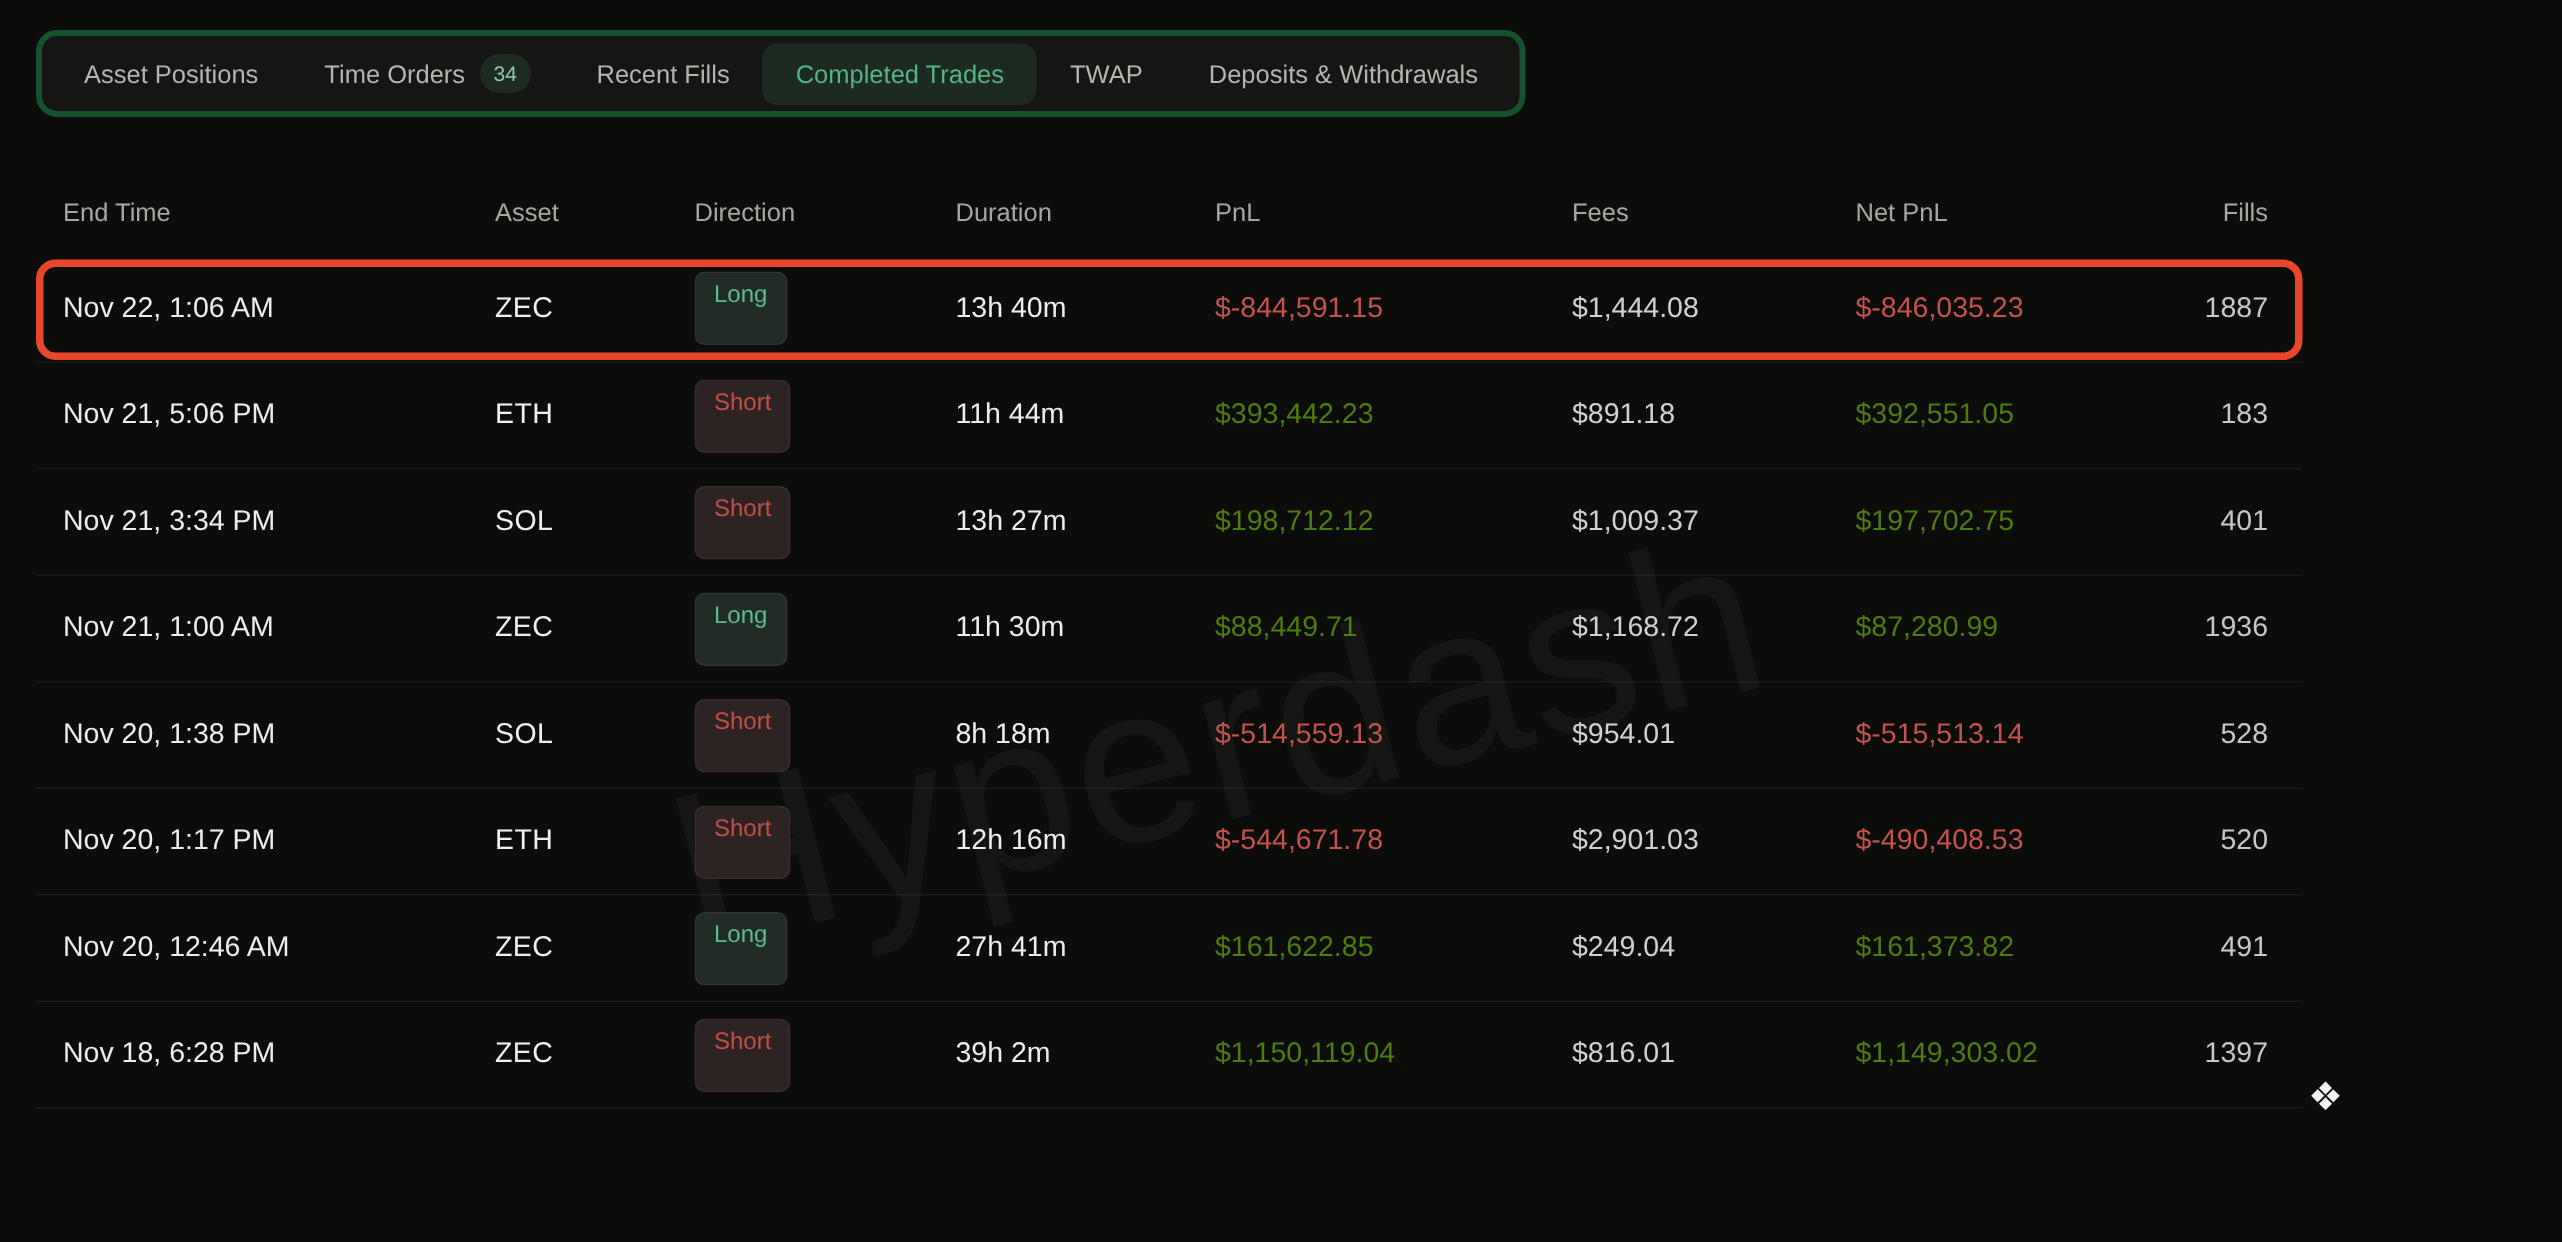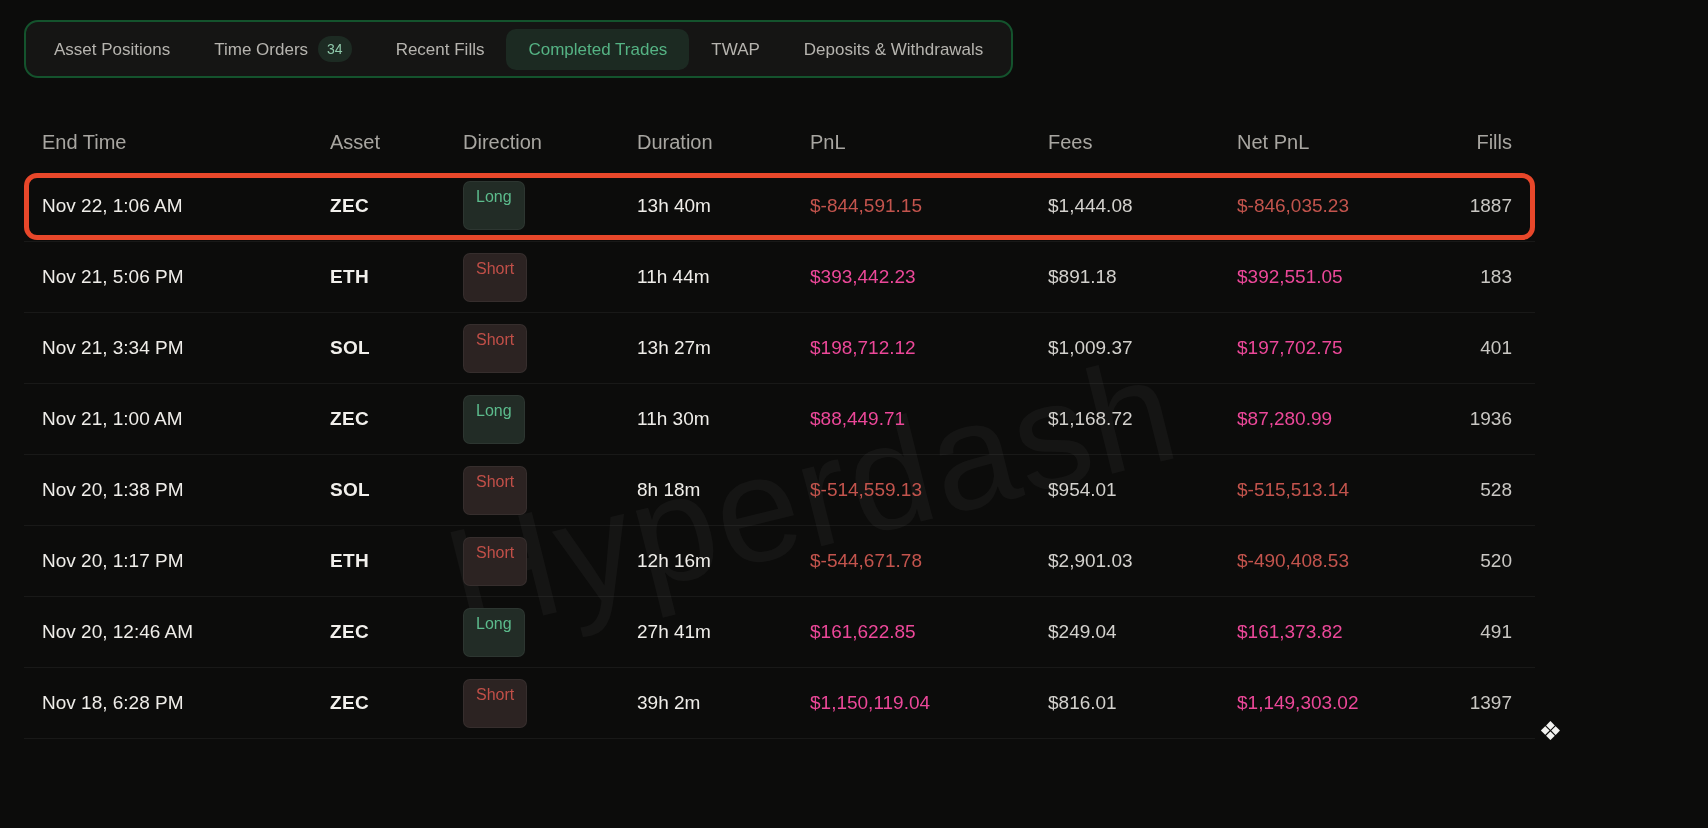--- a/index.html
+++ b/index.html
@@ -10,21 +10,21 @@
     color:#eceae6;
     overflow:hidden;
     position:relative;
   }
 
   
   .tabbar {
     position:absolute; left:24px; top:20px;
     display:flex; align-items:center;
     background:#151514;
-    border:2px solid #14532d;
+    border:4px solid #14532d;
     border-radius:14px;
     padding:6px;
     height:58px;
     z-index:2;
   }
   .tab {
     display:flex; align-items:center; gap:10px;
     background:transparent; border:none; cursor:pointer;
     color:#b6b4af;
     font-family:inherit;
@@ -47,36 +47,36 @@
     position:absolute; left:24px; top:114px;
     width:1511px;
     z-index:1;
   }
   .trow-grid {
     display:grid;
     grid-template-columns:288px 133px 174px 173px 238px 189px 210px minmax(0,1fr);
     align-items:center;
     padding:0 23px 0 18px;
   }
-  .thead { height:56px; color:#a8a6a1; font-size:20px; }
+  .thead { height:56px; color:#a8a6a1; font-size:17px; }
   .thead .cell { font-weight:400; }
   .thead .col-7 { text-align:right; }
 
   .trow { height:71px; position:relative; font-size:19px; }
   .trow + .trow { border-top:1px solid rgba(255,255,255,0.055); }
   #tbody { border-bottom:1px solid rgba(255,255,255,0.055); }
 
   .cell { overflow:hidden; text-overflow:ellipsis; white-space:nowrap; }
   .c-time { color:#efede9; }
-  .c-asset { color:#f2f0ec; font-weight:700; letter-spacing:0.3px; }
+  .c-asset { color:#f2f0ec; font-weight:400; letter-spacing:0.3px; }
   .c-dur { color:#efede9; }
   .c-fees { color:#d3d1cd; }
   .c-fills { color:#c9c7c3; text-align:right; }
 
-  .c-money.pos { color:#ec4899; }
+  .c-money.pos { color:#4d7c0f; }
   .c-money.neg { color:#c3544d; }
 
   .pill {
     display:inline-block;
     font-size:16px; line-height:1;
     padding:7px 12px 24px;
     border-radius:7px;
     border:1px solid rgba(255,255,255,0.05);
   }
   .pill.long { background:#222c26; color:#5cbb8c; }

